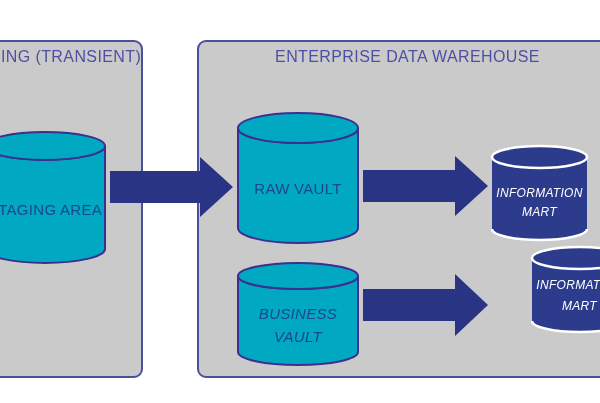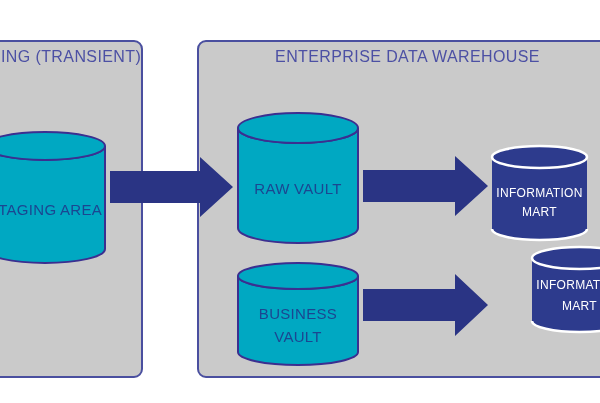--- a/index.html
+++ b/index.html
@@ -26,21 +26,21 @@
   }
   .lbl-staging  { left:-55px; top:202px; width:200px; line-height:15px; }
   .lbl-raw      { left:238px; top:181px; width:120px; line-height:15px; }
   .lbl-business { left:238px; top:302px; width:120px; }
   .mart-label {
     position:absolute; text-align:center; white-space:nowrap;
     color:#ffffff; font-size:12px; letter-spacing:0.3px;
   }
   .lbl-mart1 { left:492px; top:184px; width:95px; line-height:19px; }
   .lbl-mart2 { left:532px; top:275px; width:95px; line-height:21px; }
-  .line { display:block; }
+  .line { display:block;font-style:italic; }
 </style>
 </head>
 <body>
 
 <div class="canvas">
 
   <section class="panel panel-staging">
     <div class="panel-title">STAGING (TRANSIENT)</div>
   </section>
 

